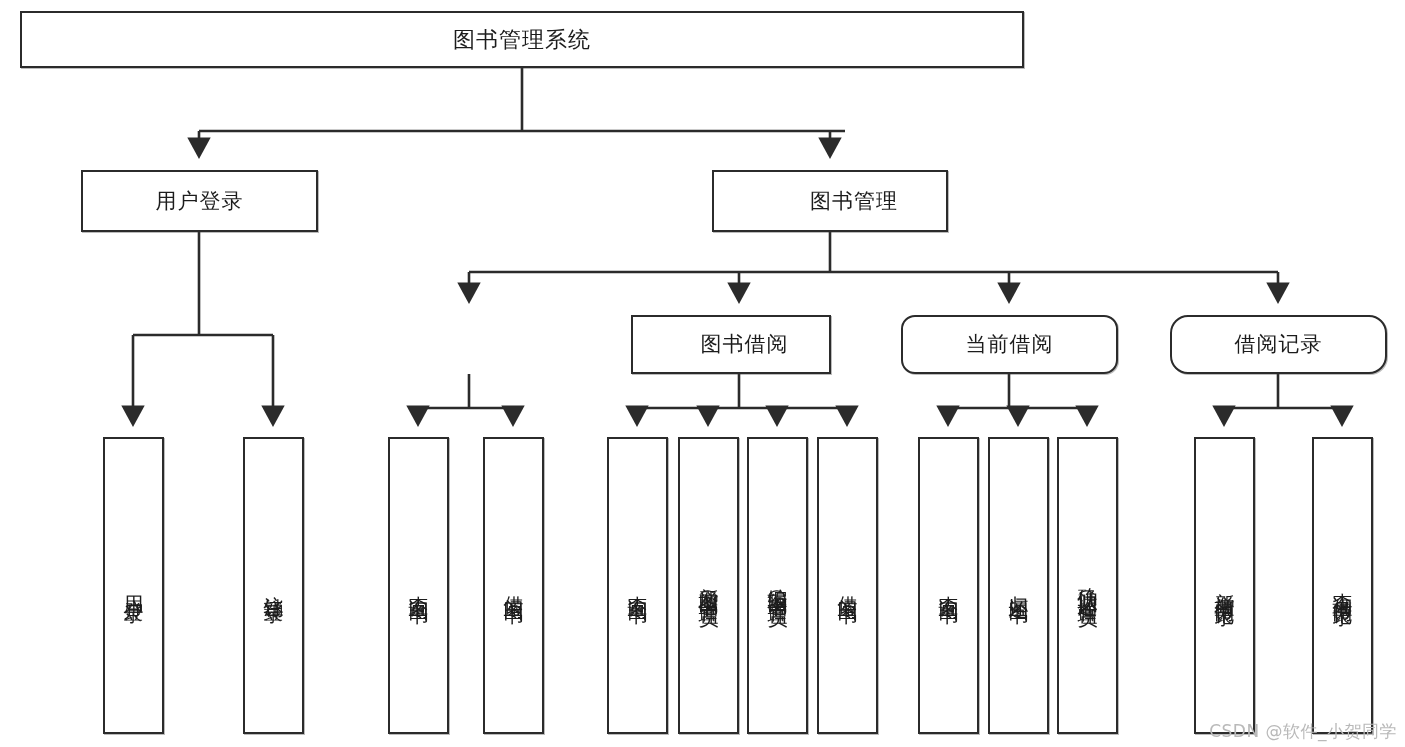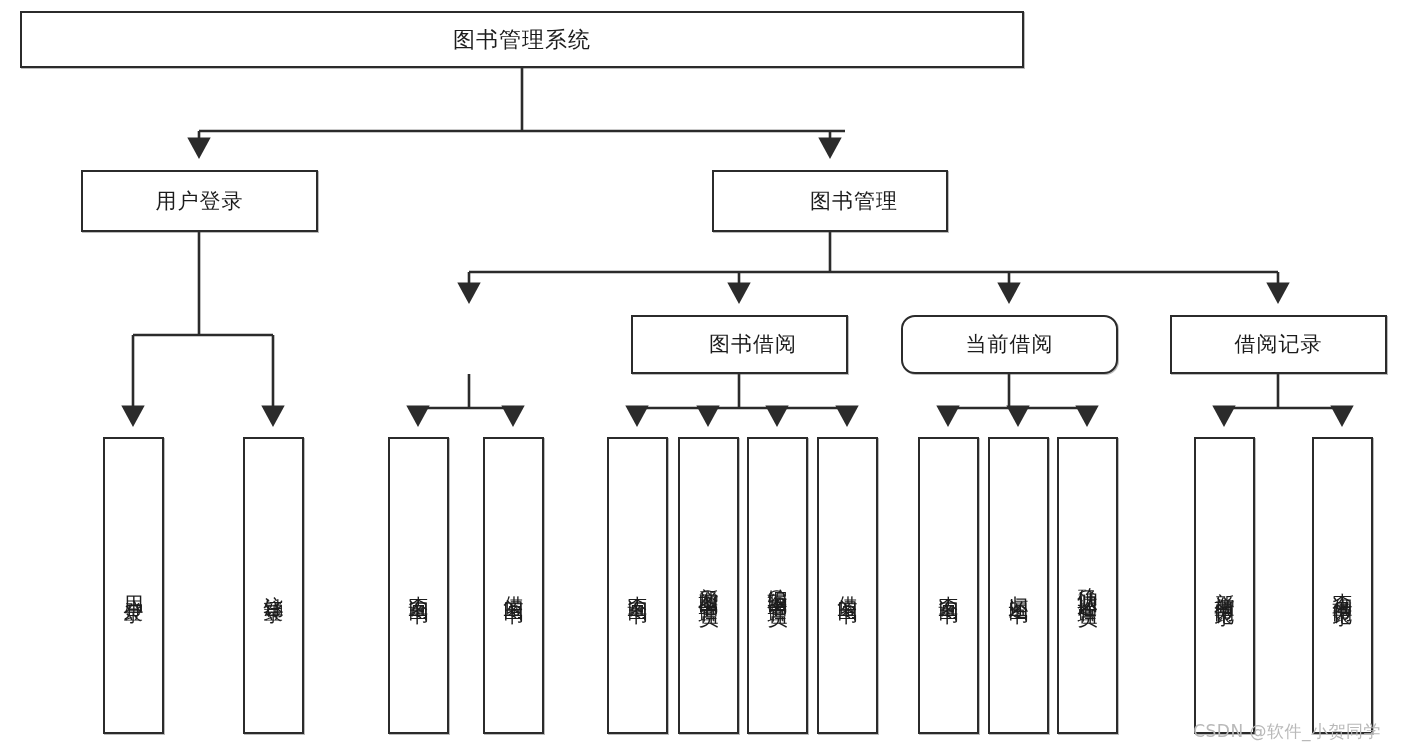--- a/index.html
+++ b/index.html
@@ -52,21 +52,21 @@
     font-size: 20px;
     letter-spacing: 3px;
     line-height: 1.05;
     white-space: nowrap;
   }
   .node.root .label { font-size: 22px; }
   .node.level2 .label { font-size: 21px; }
   .node.level3 .label { font-size: 21px; }
   #watermark {
     position: absolute;
-    right: 24px;
+    right: 8px;
     bottom: 4px;
     font-size: 17px;
     color: #b9b9b9;
     letter-spacing: 0.5px;
     white-space: nowrap;
     font-family: "DejaVu Sans", "Liberation Sans", sans-serif;
   }
 </style>
 </head>
 <body>
@@ -139,27 +139,27 @@
     <span class="label">图书管理系统</span>
   </div>
 
   <div class="node level2" style="left:81px; top:170px; width:237px; height:62px;">
     <span class="label">用户登录</span>
   </div>
   <div class="node level2" style="left:712px; top:170px; width:236px; height:62px;padding-left:48px;">
     <span class="label">图书管理</span>
   </div>
 
-  <div class="node level3" style="left:631px; top:315px; width:217px; height:59px;padding-left:27px;">
+  <div class="node level3" style="left:631px; top:315px; width:200px; height:59px;padding-left:27px;">
     <span class="label">图书借阅</span>
   </div>
   <div class="node level3" style="left:901px; top:315px; width:217px; height:59px;border-radius:14px;">
     <span class="label">当前借阅</span>
   </div>
-  <div class="node level3" style="left:1170px; top:315px; width:217px; height:59px;">
+  <div class="node level3" style="left:1170px; top:315px; width:217px; height:59px;border-radius:18px;">
     <span class="label">借阅记录</span>
   </div>
 
   <div class="node leaf" style="left:103px; top:437px; width:61px; height:297px;">
     <span class="label">用户登录</span>
   </div>
   <div class="node leaf" style="left:243px; top:437px; width:61px; height:297px;">
     <span class="label">注销登录</span>
   </div>
   <div class="node leaf" style="left:388px; top:437px; width:61px; height:297px;">

